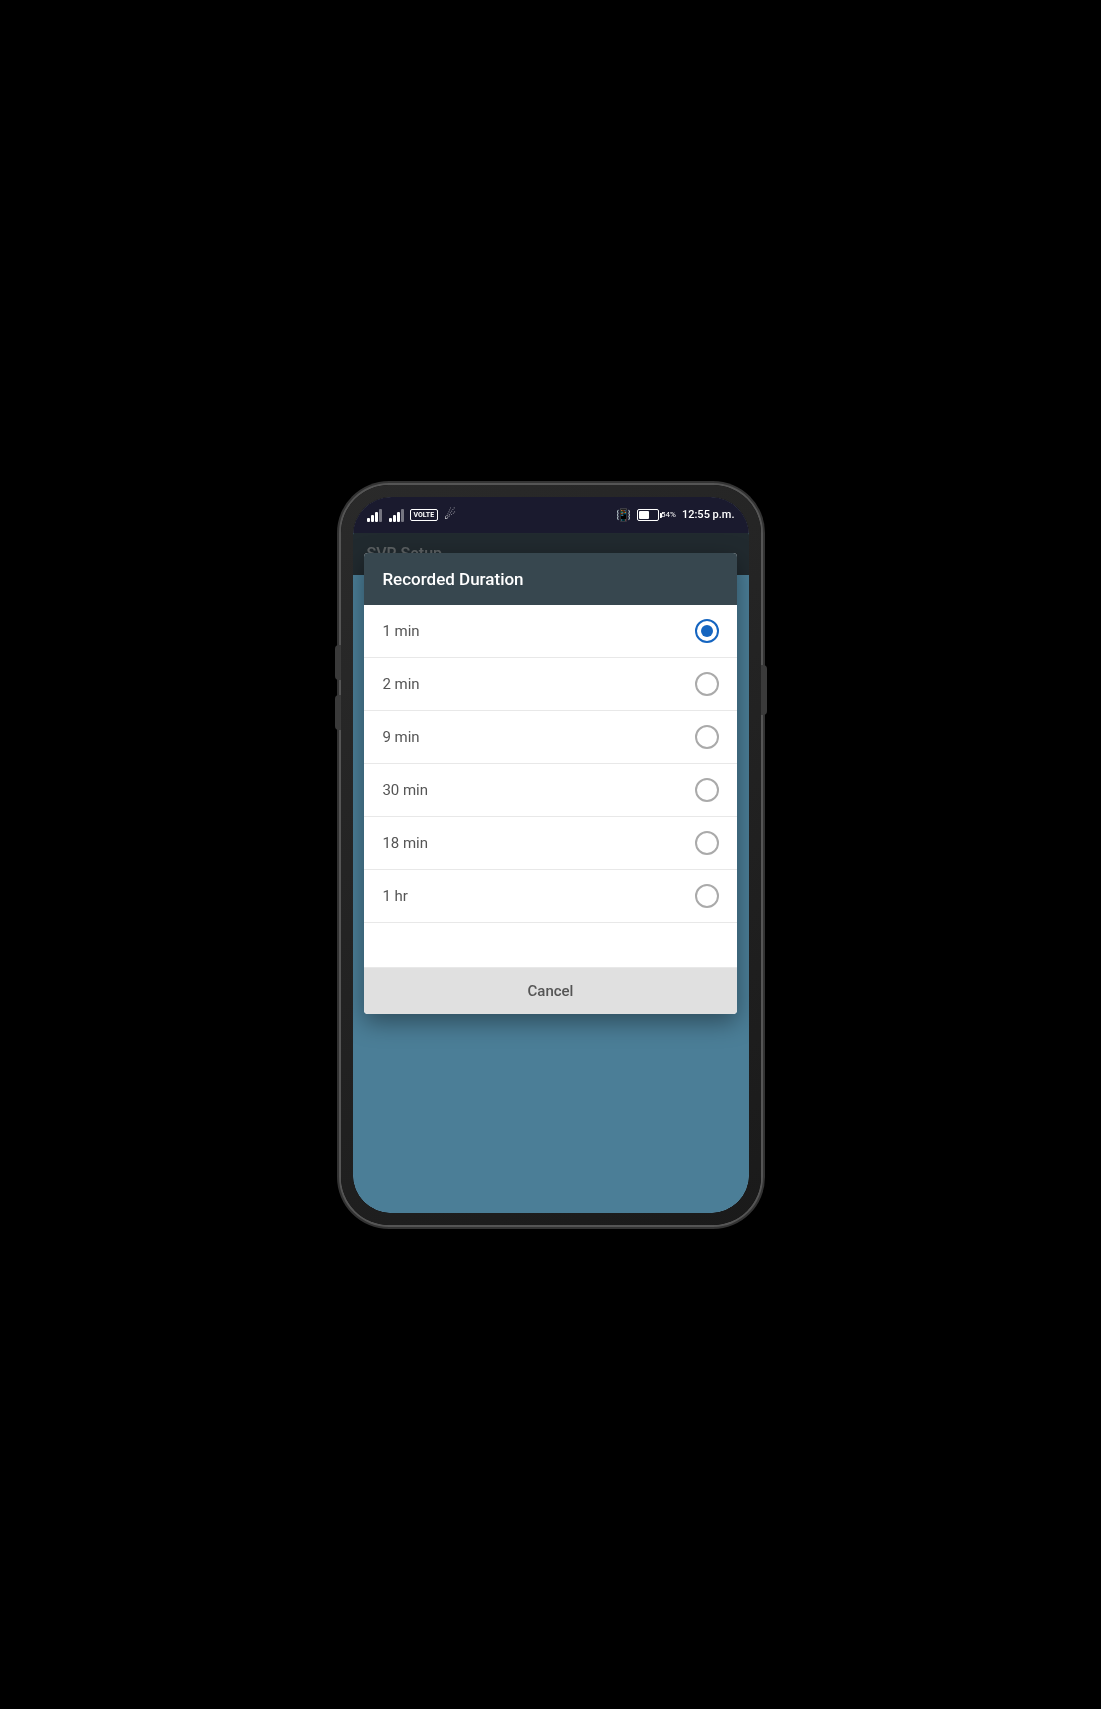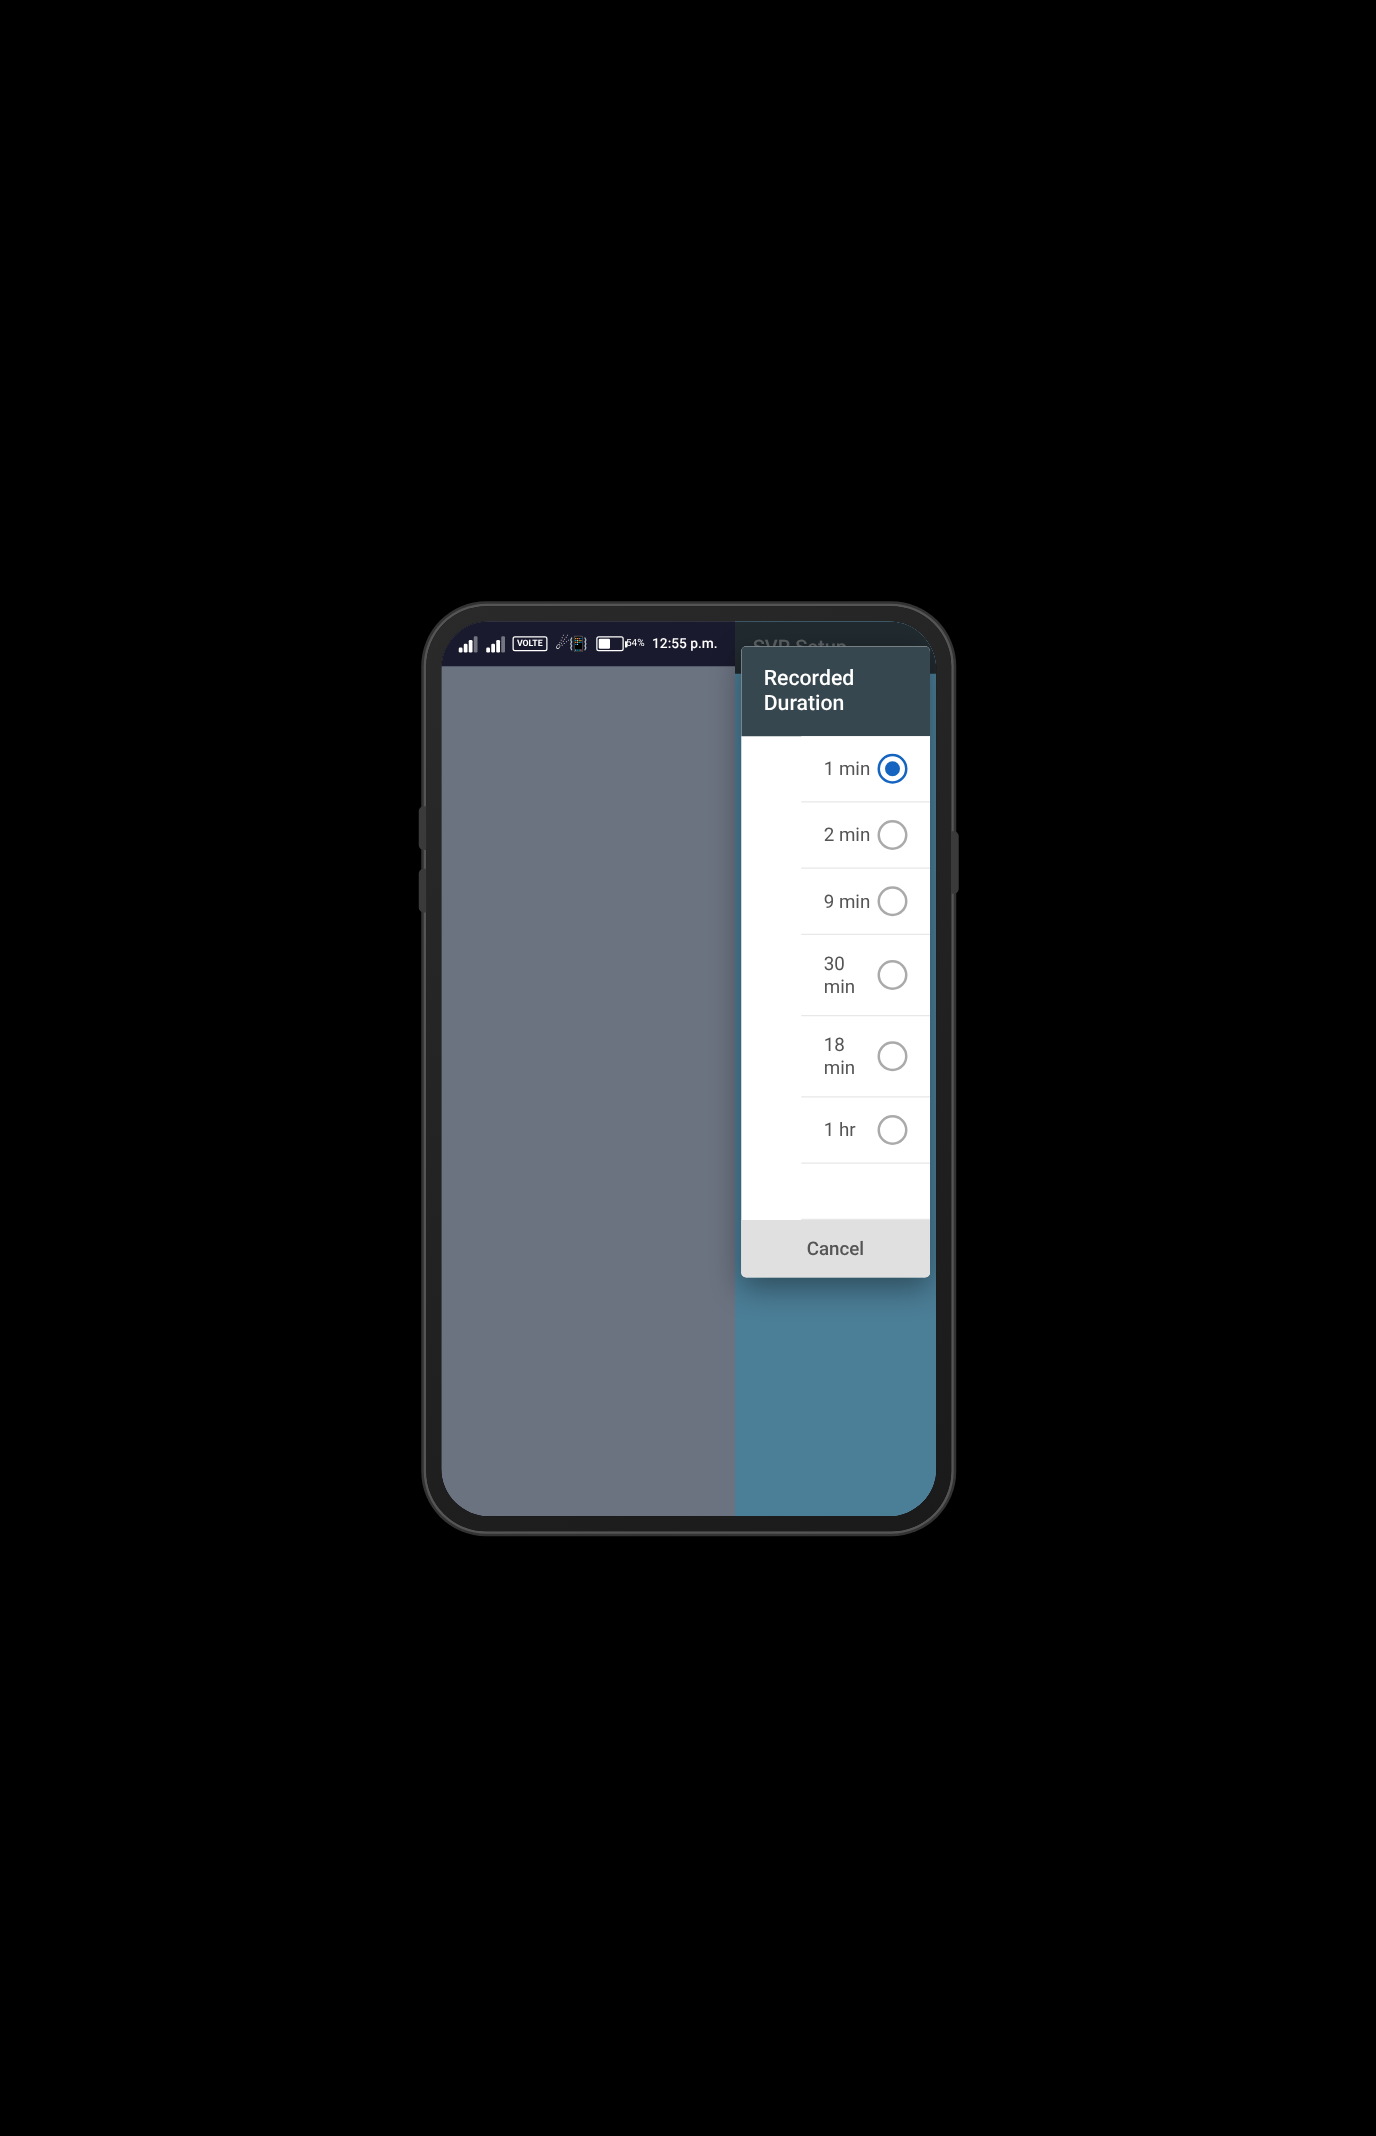--- a/index.html
+++ b/index.html
@@ -57,21 +57,21 @@
       background: #3a3a3a;
       border-radius: 4px 0 0 4px;
       box-shadow: 0 50px 0 #3a3a3a;
     }
 
     .screen {
       width: 100%;
       height: 100%;
       background: #6b7280;
       display: flex;
-      flex-direction: row;
+      flex-direction: column;
       border-radius: 38px;
       overflow: hidden;
     }
 
     
     .status-bar {
       background: #1a1a2e;
       height: 36px;
       display: flex;
       align-items: center;
@@ -226,21 +226,20 @@
 
     .dialog-title {
       color: #fff;
       font-size: 17px;
       font-weight: 500;
     }
 
     .dialog-options {
       background: #fff;
       flex: 1;
-      margin-left: 48px;
     }
 
     .option-row {
       display: flex;
       align-items: center;
       justify-content: space-between;
       padding: 14px 18px;
       border-bottom: 1px solid #e8e8e8;
       cursor: pointer;
     }

